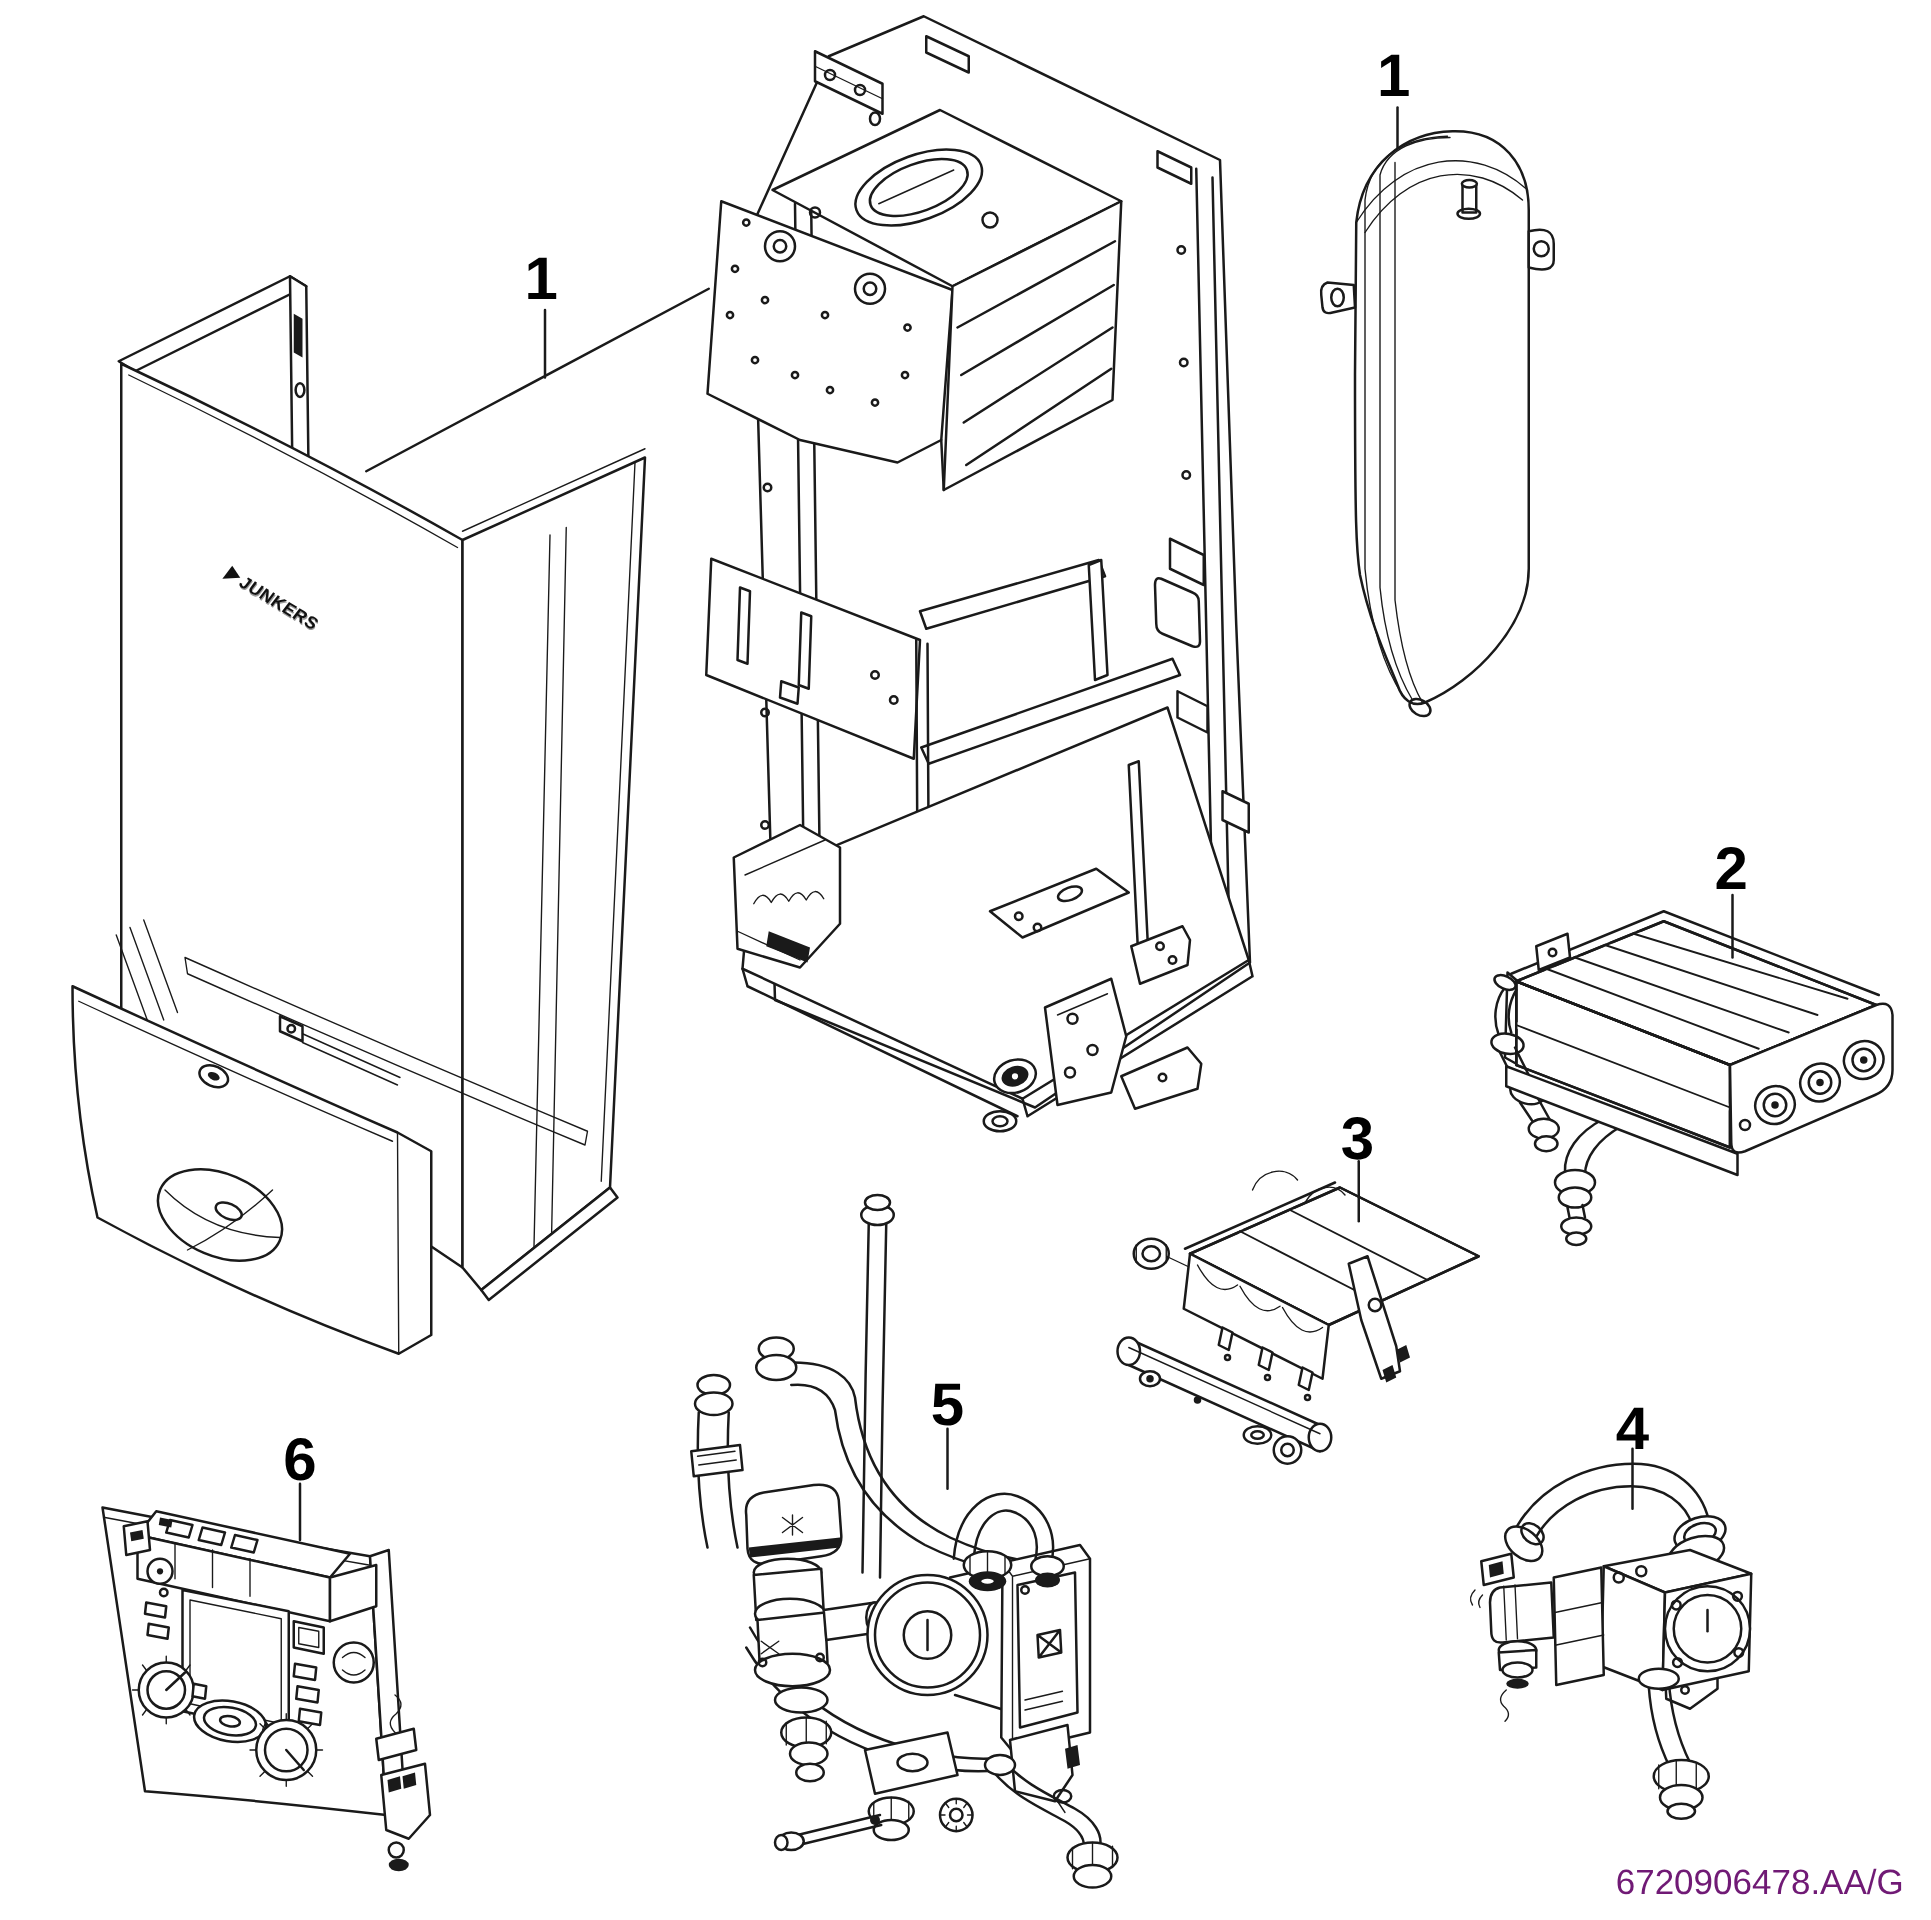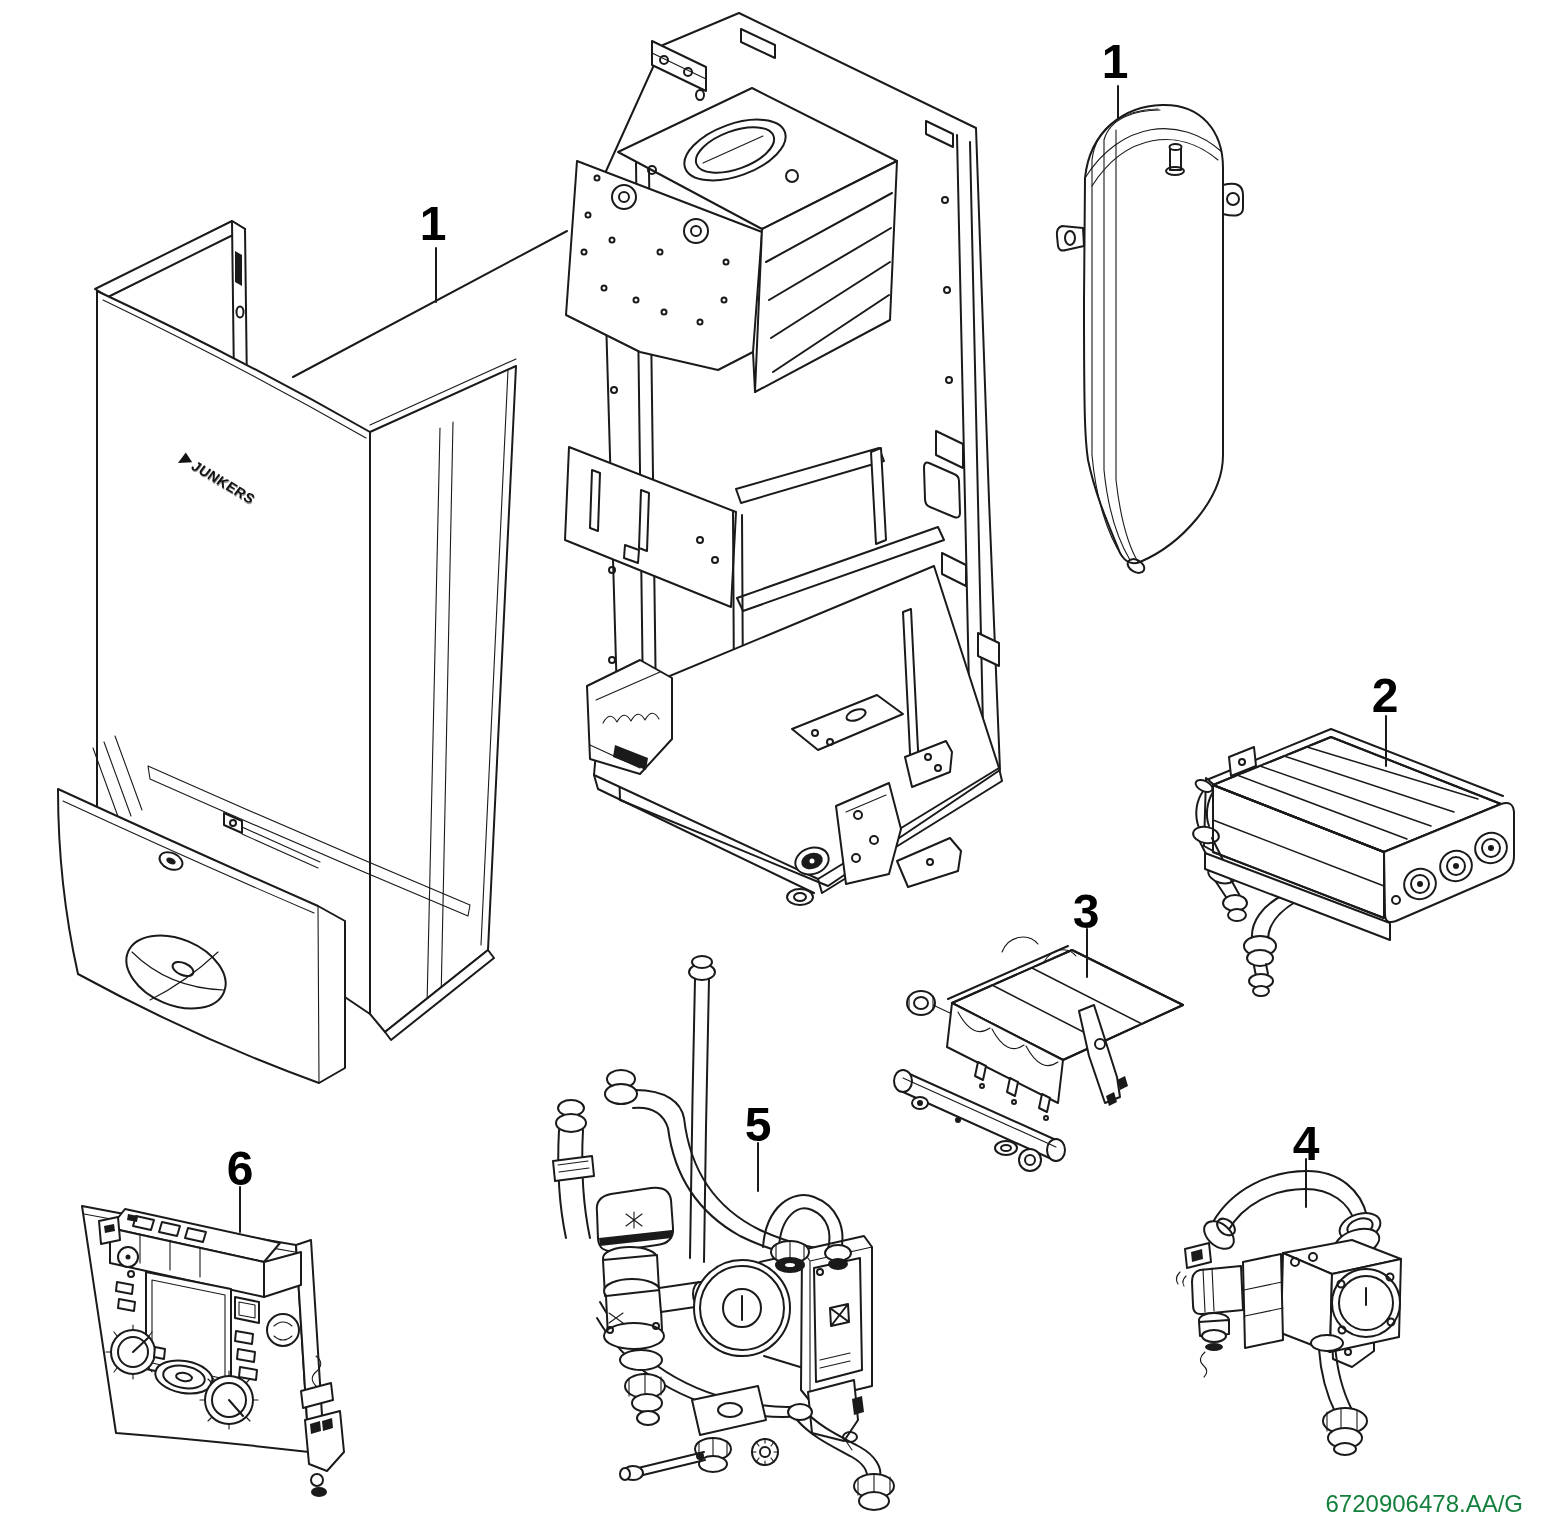--- a/index.html
+++ b/index.html
@@ -8,21 +8,21 @@
   #art{position:absolute;left:0;top:0;}
   #art *{fill:none;stroke:#1a1a1a;stroke-width:2;stroke-linecap:round;stroke-linejoin:round;}
   #art .w{fill:#ffffff;}
   #art .b{fill:#1a1a1a;stroke:none;}
   #art .t{stroke-width:1.1;}
   #art .wl{stroke:#ffffff;stroke-width:6;stroke-linecap:butt;}
   #art .wl2{stroke:#ffffff;stroke-width:5;stroke-linecap:butt;}
   #art .c{stroke-width:1.5;}
   .callout{position:absolute;transform:translateX(-50%);font-weight:bold;font-size:48px;
            line-height:1;color:#000;}
-  .doccode{position:absolute;font-size:24px;color:#15803d;letter-spacing:0px;}
+  .doccode{position:absolute;font-size:28px;color:#701a75;letter-spacing:0px;}
   .brandlogo{position:absolute;left:187px;top:451px;transform:rotate(31deg) skewX(-6deg);
              transform-origin:left top;font-weight:bold;font-size:14px;color:#111;
              letter-spacing:0.5px;white-space:nowrap;text-shadow:1px 1px 0 #999;}
   .brandlogo .tri{display:inline-block;width:0;height:0;border-left:11px solid #111;
                   border-top:5px solid transparent;border-bottom:8px solid transparent;
                   margin-right:2px;transform:translateY(2px);}
 </style>
 </head>
 <body>
 

